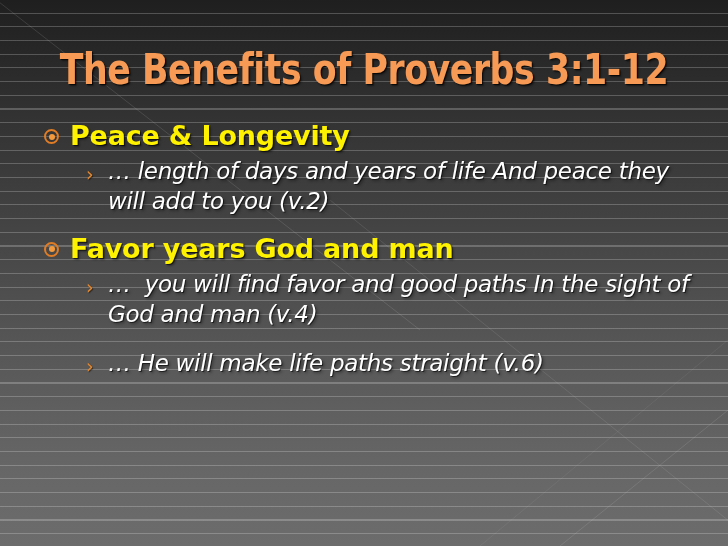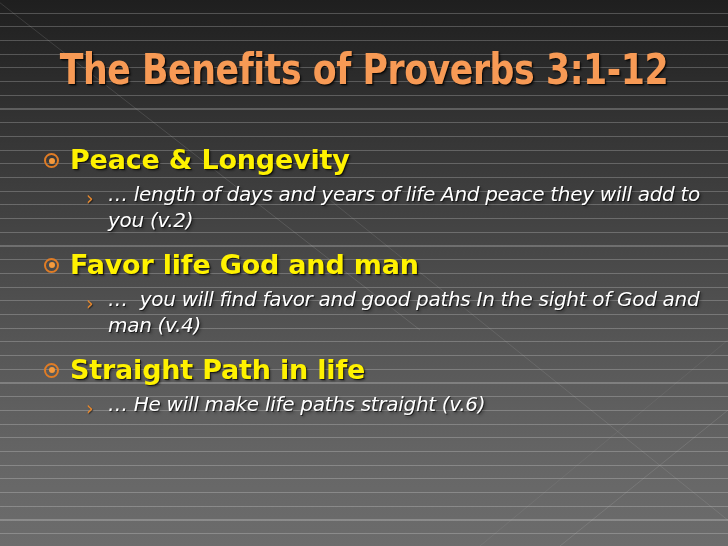--- a/index.html
+++ b/index.html
@@ -73,21 +73,21 @@
     text-shadow:
       1px 1px 0 rgba(0,0,0,0.65),
       2px 2px 2px rgba(0,0,0,0.45);
     white-space: nowrap;
   }
 
   .body-block {
     position: absolute;
     left: 44px;
     right: 22px;
-    top: 144px;
+    top: 120px;
   }
 
   .lvl1 {
     display: flex;
     align-items: flex-start;
     margin-bottom: 2px;
   }
 
   .lvl1-bullet {
     flex: 0 0 auto;
@@ -141,21 +141,21 @@
     color: #E3872F;
     font-size: 19px;
     line-height: 1.0;
     padding-top: 8px;
     font-family: "DejaVu Sans", sans-serif;
     text-shadow: 1px 1px 1px rgba(0,0,0,0.5);
   }
 
   .lvl2-text {
     color: #FFFFFF;
-    font-size: 20px;
+    font-size: 23px;
     font-style: italic;
     line-height: 1.30;
     font-family: "DejaVu Sans", sans-serif;
     letter-spacing: -0.3px;
     text-shadow:
       1px 1px 0 rgba(0,0,0,0.55),
       2px 2px 3px rgba(0,0,0,0.4);
     max-width: 600px;
     white-space: pre-wrap;
   }
@@ -196,37 +196,29 @@
       </div>
 
       <div class="group-gap"></div>
 
       <div class="lvl1">
         <div class="lvl1-bullet">
           <div class="ring">
               <div class="ring-core"></div>
             </div>
         </div>
-        <div class="lvl1-text">Favor life God and man</div>
+        <div class="lvl1-text">Favor years God and man</div>
       </div>
       <div class="lvl2">
         <div class="lvl2-bullet">›</div>
         <div class="lvl2-text">…  you will find favor and good paths In the sight of God and man (v.4)</div>
       </div>
 
       <div class="group-gap"></div>
 
-      <div class="lvl1">
-        <div class="lvl1-bullet">
-          <div class="ring">
-              <div class="ring-core"></div>
-            </div>
-        </div>
-        <div class="lvl1-text">Straight Path in life</div>
-      </div>
       <div class="lvl2">
         <div class="lvl2-bullet">›</div>
         <div class="lvl2-text">… He will make life paths straight (v.6)</div>
       </div>
 
     </div>
   </div>
 </div>
 
 </body></html>

